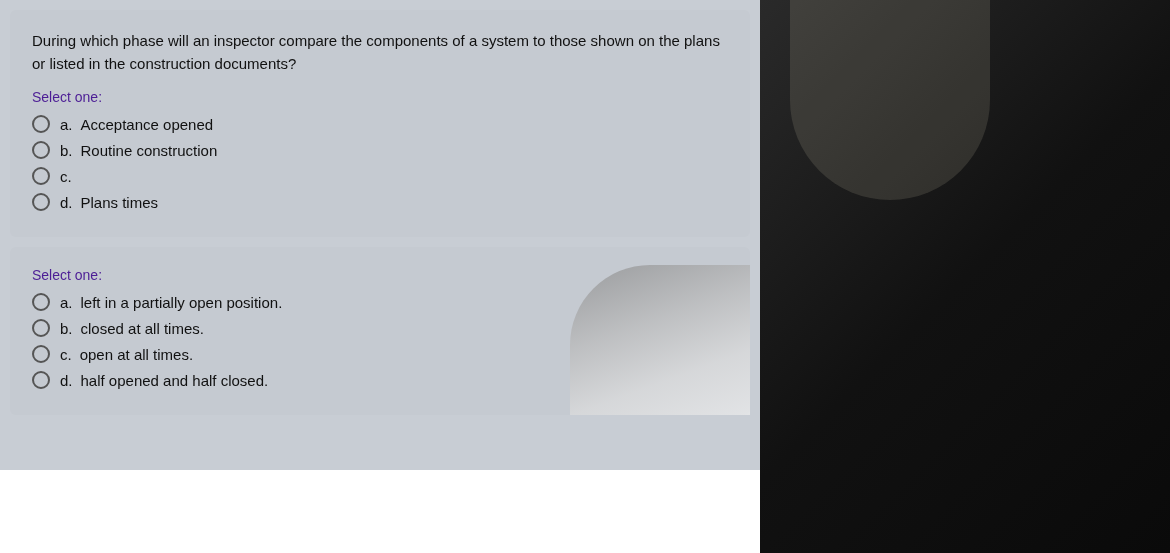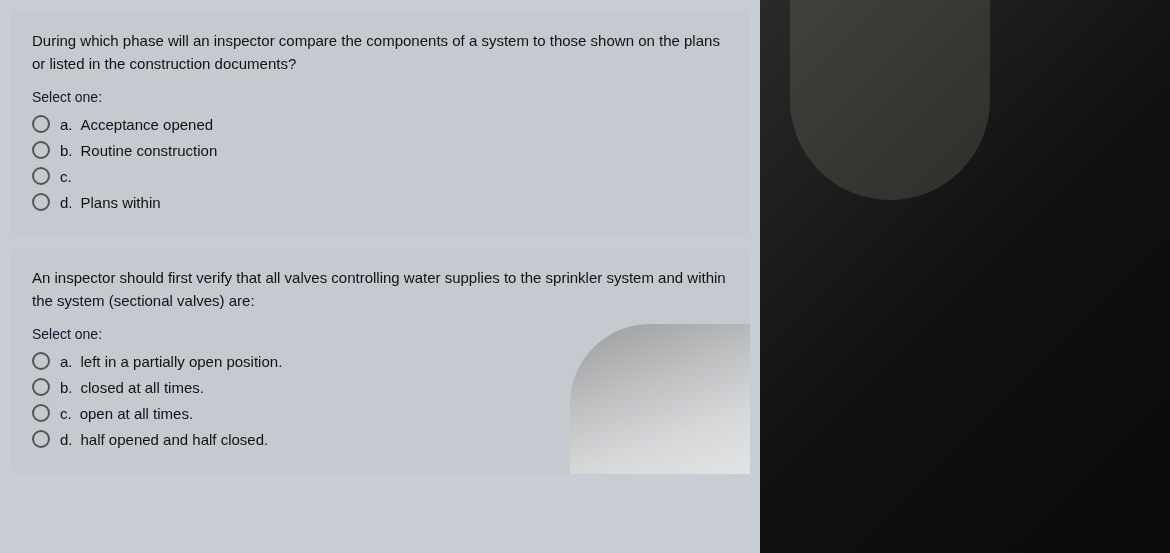--- a/index.html
+++ b/index.html
@@ -11,21 +11,21 @@
     body {
       width: 1170px;
       height: 553px;
       display: flex;
       font-family: Arial, sans-serif;
       overflow: hidden;
     }
 
     .left-panel {
       width: 760px;
-      height: 553px;
+      height: 470px;
       background: #c8cdd4;
       padding: 0;
       display: flex;
       flex-direction: column;
       overflow: hidden;
     }
 
     .right-panel {
       width: 410px;
       height: 553px;
@@ -65,21 +65,21 @@
 
     .question-text {
       font-size: 15px;
       color: #111;
       line-height: 1.5;
       margin-bottom: 14px;
     }
 
     .select-one {
       font-size: 14px;
-      color: #0f172a;
+      color: #4c1d95;
       margin-bottom: 10px;
       font-weight: normal;
     }
 
     .option {
       display: flex;
       align-items: center;
       margin-bottom: 8px;
       font-size: 15px;
       color: #111;
@@ -147,26 +147,25 @@
     </div>
 
     <div class="option">
       <span class="radio-circle"></span>
       <span class="option-letter">c.</span>
     </div>
 
     <div class="option">
       <span class="radio-circle"></span>
       <span class="option-letter">d.</span>
-      <span class="option-text">Plans within</span>
+      <span class="option-text">Plans times</span>
     </div>
   </div>
 
   <div class="question-block-2">
-    <p class="question-text">An inspector should first verify that all valves controlling water supplies to the sprinkler system and within the system (sectional valves) are:</p>
     <p class="select-one">Select one:</p>
 
     <div class="option">
       <span class="radio-circle"></span>
       <span class="option-letter">a.</span>
       <span class="option-text">left in a partially open position.</span>
     </div>
 
     <div class="option">
       <span class="radio-circle"></span>

